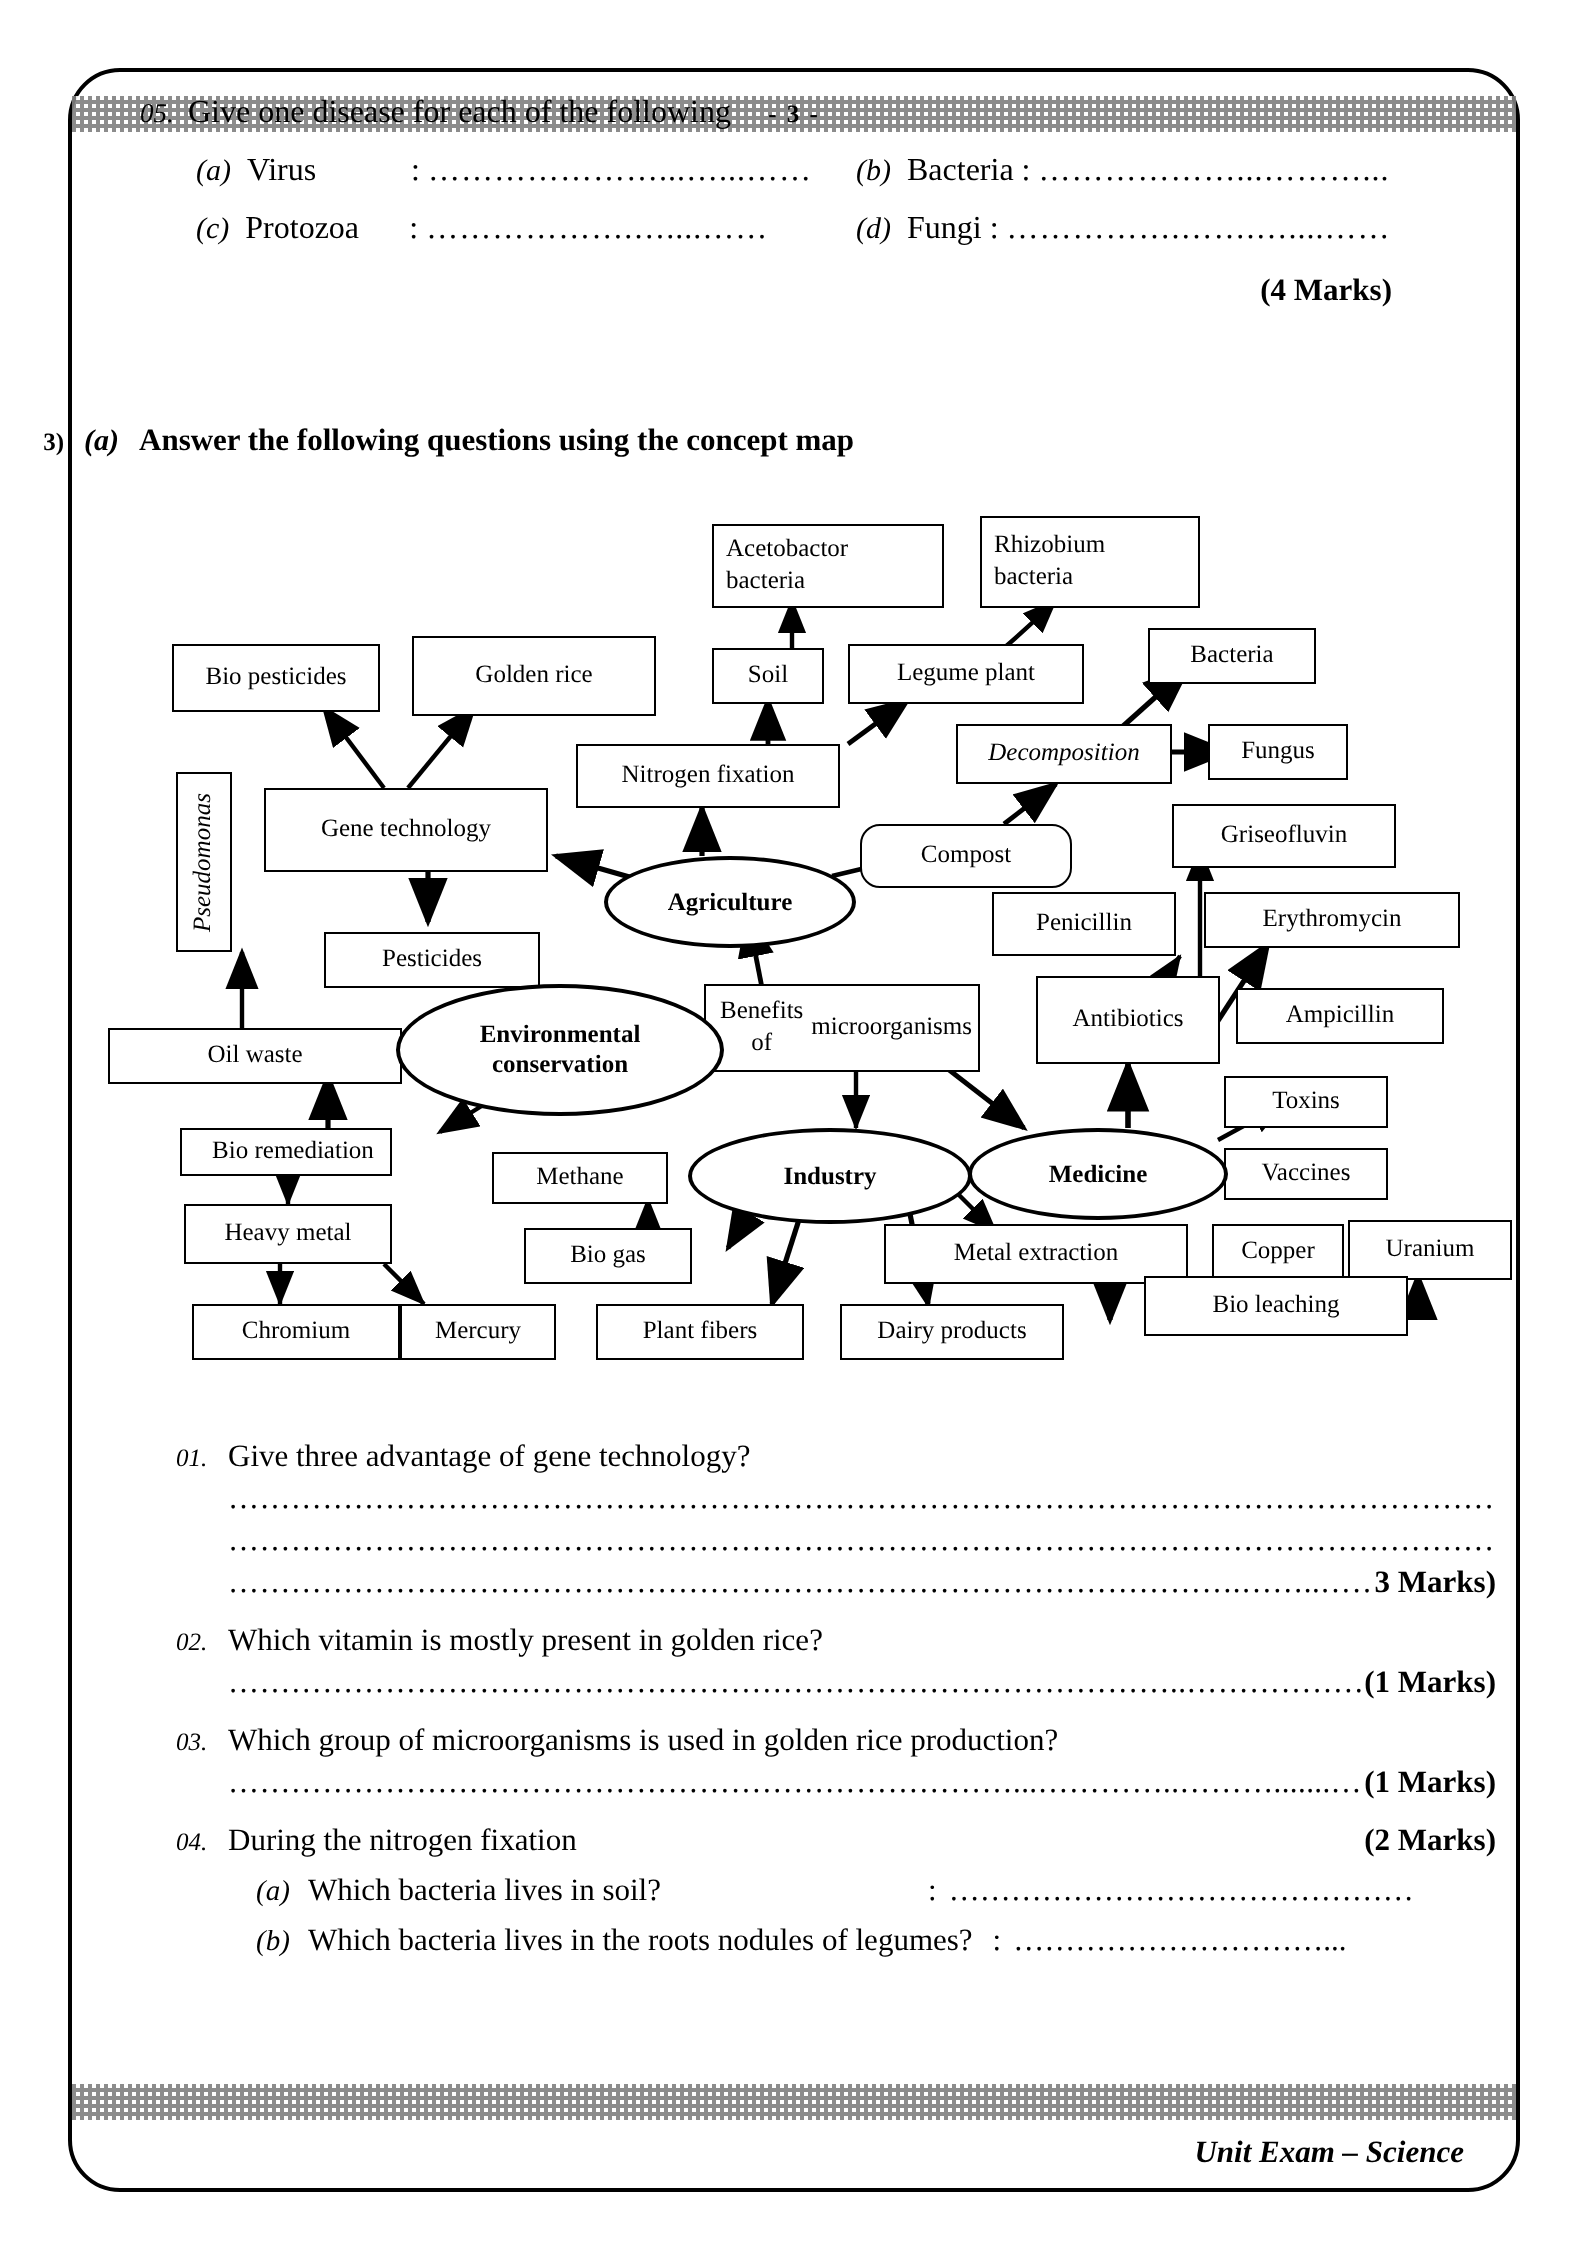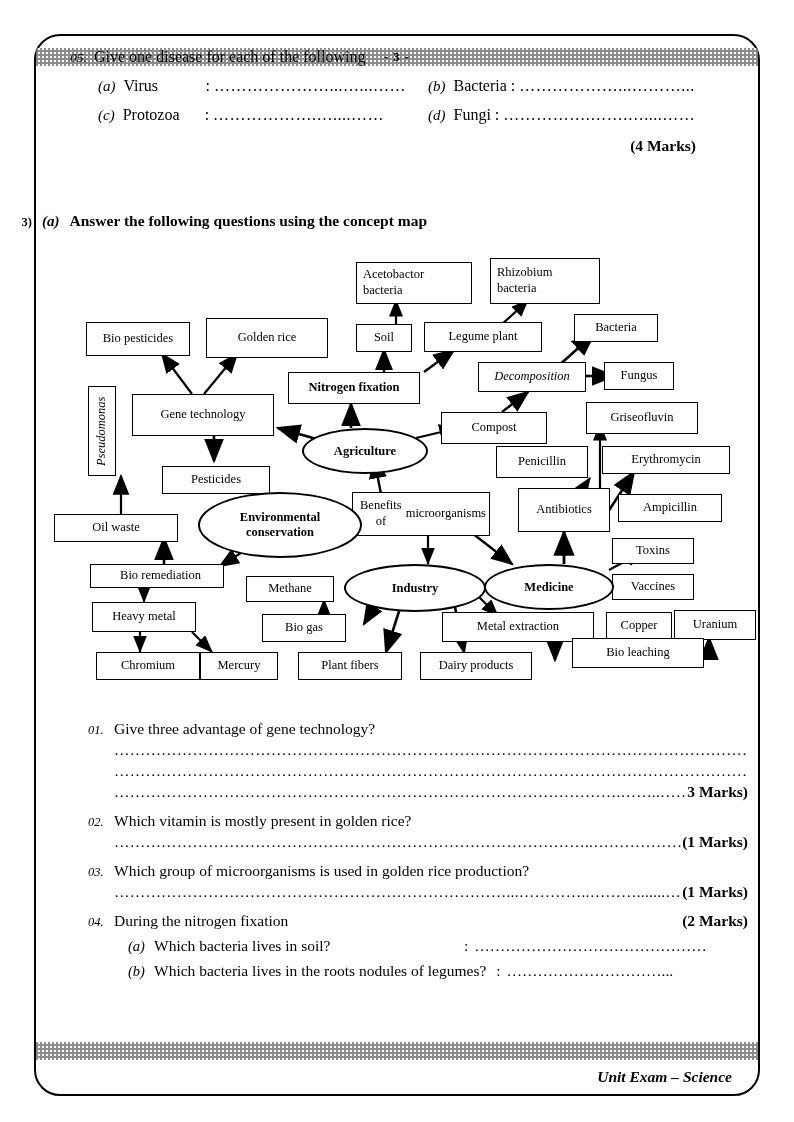--- a/index.html
+++ b/index.html
@@ -235,42 +235,42 @@
     <span>bacteria</span>
   </div>
   <div class="node left-align" style="left:456px;top:12px;width:110px;height:46px;flex-direction:column;align-items:flex-start;justify-content:center;">
     <span>Rhizobium</span>
     <span>bacteria</span>
   </div>
 
   <div class="node" style="left:322px; top:78px;  width:56px; height:28px;">Soil</div>
   <div class="node" style="left:390px; top:76px;  width:118px;height:30px;">Legume plant</div>
   <div class="node" style="left:540px; top:68px;  width:84px; height:28px;">Bacteria</div>
-  <div class="node" style="left:254px; top:126px; width:132px;height:32px;font-weight:bold;">Nitrogen fixation</div>
+  <div class="node" style="left:254px; top:126px; width:132px;height:32px;">Nitrogen fixation</div>
   <div class="node" style="left:444px; top:116px; width:108px;height:30px;font-style:italic;">Decomposition</div>
   <div class="node" style="left:570px; top:116px; width:70px; height:28px;">Fungus</div>
 
   <div class="node vert" style="left:54px; top:140px;width:28px; height:90px;">Pseudomonas</div>
 
   <div class="node" style="left:98px;  top:148px; width:142px;height:42px;">Gene technology</div>
   <div class="node" style="left:128px; top:220px; width:108px;height:28px;">Pesticides</div>
-  <div class="node" style="left:407px; top:166px; width:106px;height:32px;">Compost</div>
+  <div class="node" style="left:396px; top:166px; width:106px;height:32px;border-radius:10px;">Compost</div>
   <div class="node" style="left:552px; top:156px; width:112px;height:32px;">Griseofluvin</div>
   <div class="node" style="left:462px; top:200px; width:92px; height:32px;">Penicillin</div>
   <div class="node" style="left:568px; top:200px; width:128px;height:28px;">Erythromycin</div>
   <div class="node" style="left:584px; top:248px; width:104px;height:28px;">Ampicillin</div>
   <div class="node" style="left:484px; top:242px; width:92px; height:44px;">Antibiotics</div>
-  <div class="node" style="left:20px;  top:268px; width:124px;height:28px;">Oil waste</div>
+  <div class="node" style="left:20px;  top:268px; width:147px;height:28px;">Oil waste</div>
 
   <div class="node" style="left:318px; top:246px; width:138px;height:44px;flex-direction:row;font-weight:normal;">
     <span>Benefits of</span>
     <span>microorganisms</span>
   </div>
 
-  <div class="node" style="left:56px;  top:318px; width:134px;height:24px;padding-left:10px;">Bio remediation</div>
+  <div class="node" style="left:56px;  top:318px; width:106px;height:24px;padding-left:10px;">Bio remediation</div>
   <div class="node" style="left:212px; top:330px; width:88px; height:26px;">Methane</div>
   <div class="node" style="left:578px; top:292px; width:82px; height:26px;">Toxins</div>
   <div class="node" style="left:578px; top:328px; width:82px; height:26px;">Vaccines</div>
   <div class="node" style="left:58px;  top:356px; width:104px;height:30px;">Heavy metal</div>
   <div class="node" style="left:228px; top:368px; width:84px; height:28px;">Bio gas</div>
   <div class="node" style="left:408px; top:366px; width:152px;height:30px;">Metal extraction</div>
   <div class="node" style="left:572px; top:366px; width:66px; height:28px;">Copper</div>
   <div class="node" style="left:640px; top:364px; width:82px; height:30px;">Uranium</div>
   <div class="node" style="left:62px;  top:406px; width:104px;height:28px;">Chromium</div>
   <div class="node" style="left:166px; top:406px; width:78px; height:28px;">Mercury</div>

